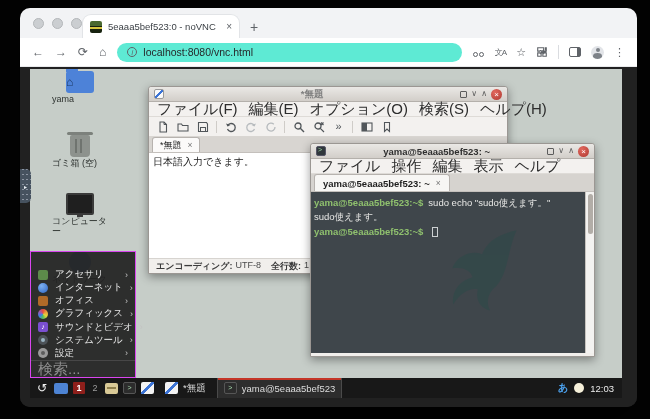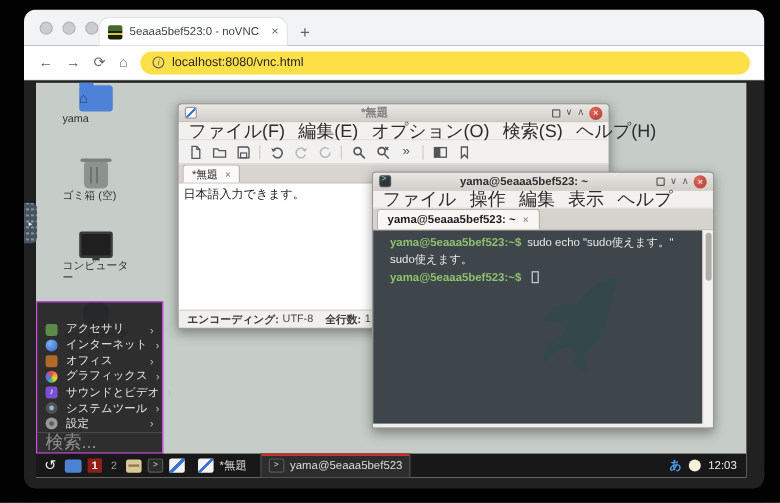--- a/index.html
+++ b/index.html
@@ -13,21 +13,21 @@
   .traffic{position:absolute;left:13px;top:10px;display:flex;gap:8px}
   .tl{width:11px;height:11px;border-radius:50%;background:#cbced1;border:1px solid #b3b6b9}
   .btab{margin-left:62px;width:158px;height:24px;background:#fff;border:1px solid #e2e4e7;border-bottom:none;
         border-radius:9px 9px 0 0;display:flex;align-items:center;gap:6px;padding:0 7px}
   .favicon{width:12px;height:12px;border-radius:2px;background:linear-gradient(#49682f 0 38%,#17220f 38% 52%,#d6c63e 52% 66%,#17220f 66% 100%);flex:none}
   .btab .ttl{font-size:9.5px;color:#3a3f44;white-space:nowrap;overflow:hidden;flex:1}
   .tclose{font-size:10px;color:#5f6368}
   .newtab{font-size:14px;color:#5f6368;margin-left:10px;padding-bottom:3px}
   .toolbar{height:29px;background:#fff;display:flex;align-items:center;gap:11px;padding:0 12px;border-bottom:1px solid #e9eaec}
   .navg{font-size:12px;color:#5f6368}
-  .urlpill{flex:1;height:19px;border-radius:10px;background:#fde047;display:flex;align-items:center;gap:6px;padding:0 10px}
+  .urlpill{flex:1;height:19px;border-radius:10px;background:#5eead4;display:flex;align-items:center;gap:6px;padding:0 10px}
   .info-i{width:10px;height:10px;border:1px solid #5f6368;border-radius:50%;color:#5f6368;font-size:7px;
           display:flex;align-items:center;justify-content:center;font-style:italic;flex:none}
   .url{font-size:10.5px;color:#26282b}
   .ricons{display:flex;align-items:center;gap:10px}
   .glasses i{display:inline-block;width:5px;height:5px;border:1.5px solid #5f6368;border-radius:50%;margin:0 .5px}
   .translate{font-size:8px;color:#5f6368;letter-spacing:-1px}
   .star{font-size:11px;color:#5f6368}
   .vdiv{width:1px;height:14px;background:#dadce0}
   .sidepanel{width:12px;height:10px;border:1.3px solid #5f6368;border-radius:2px;position:relative}
   .sidepanel::after{content:"";position:absolute;right:0;top:0;bottom:0;width:3px;background:#5f6368}
@@ -95,21 +95,21 @@
 
   
   .terminal{left:280px;top:74px;width:285px;height:214px;z-index:20}
   .terminal .wtitle{color:#2f2f2f}
   .ttabbar{height:18px;background:#d6d3cf;display:flex;align-items:flex-end;padding-left:3px;border-bottom:1px solid #c4c0bc;flex:none}
   .ttab{height:17px;background:#f7f6f4;border:1px solid #b7b3af;border-bottom:none;border-radius:3px 3px 0 0;
         display:flex;align-items:center;gap:6px;padding:0 8px}
   .ttab .ttname{font-size:9.5px;font-weight:bold;color:#1e1e1e}
   .ttab .x{font-size:8.5px;color:#777}
   .trow{flex:1;display:flex;min-height:0}
-  .tbody{flex:1;background:rgba(55,62,68,.96);position:relative;padding:4px 14px;overflow:hidden;
+  .tbody{flex:1;background:rgba(55,62,68,.96);position:relative;padding:4px 3px;overflow:hidden;
          font-family:"DejaVu Sans Mono","Liberation Mono",monospace;font-size:9.5px;line-height:1.5;color:#e8e8e6}
   .tline{white-space:pre-wrap;position:relative;z-index:2}
   .prompt{font-weight:bold;margin-right:5px}
   .cursor{display:inline-block;width:6px;height:10px;border:1px solid #ccd0d2;vertical-align:-2px;margin-left:4px}
   .bird{position:absolute;left:44%;top:22%;z-index:1;opacity:.55}
   .tscroll{width:9px;background:#f3f2f0;border-left:1px solid #c7c3be;position:relative;flex:none}
   .tthumb{position:absolute;top:2px;left:1.5px;width:5px;height:40px;background:#b2ada7;border-radius:3px}
   .tpad{height:3px;background:#f1efec;flex:none}
 
   
@@ -175,20 +175,32 @@
 
   <div class="toolbar">
     <span class="navg">←</span>
     <span class="navg">→</span>
     <span class="navg">⟳</span>
     <span class="navg">⌂</span>
     <div class="urlpill">
       <span class="info-i">i</span>
       <span class="url">localhost:8080/vnc.html</span>
     </div>
+    <div class="ricons">
+      <span class="glasses"><i></i><i></i></span>
+      <span class="translate">文A</span>
+      <span class="star">☆</span>
+      <svg width="12" height="12" viewBox="0 0 14 14">
+        <path fill="none" stroke="#5f6368" stroke-width="1.3" d="M5 2h4v2.2a1.6 1.6 0 1 0 2 0V2h1v4h-2.2a1.6 1.6 0 1 0 0 2H12v4H8v-2.2a1.6 1.6 0 1 0-2 0V12H2V8h2.2a1.6 1.6 0 1 0 0-2H2V2h3z"></path>
+      </svg>
+      <div class="vdiv"></div>
+      <span class="sidepanel"></span>
+      <div class="avatar"></div>
+      <span class="kebab">⋮</span>
+    </div>
   </div>
 
   <div class="content">
     <div class="handle">
       <span>▸</span>
     </div>
 
     <div class="canvas">
 
       <div class="dicon" style="top:2px">

